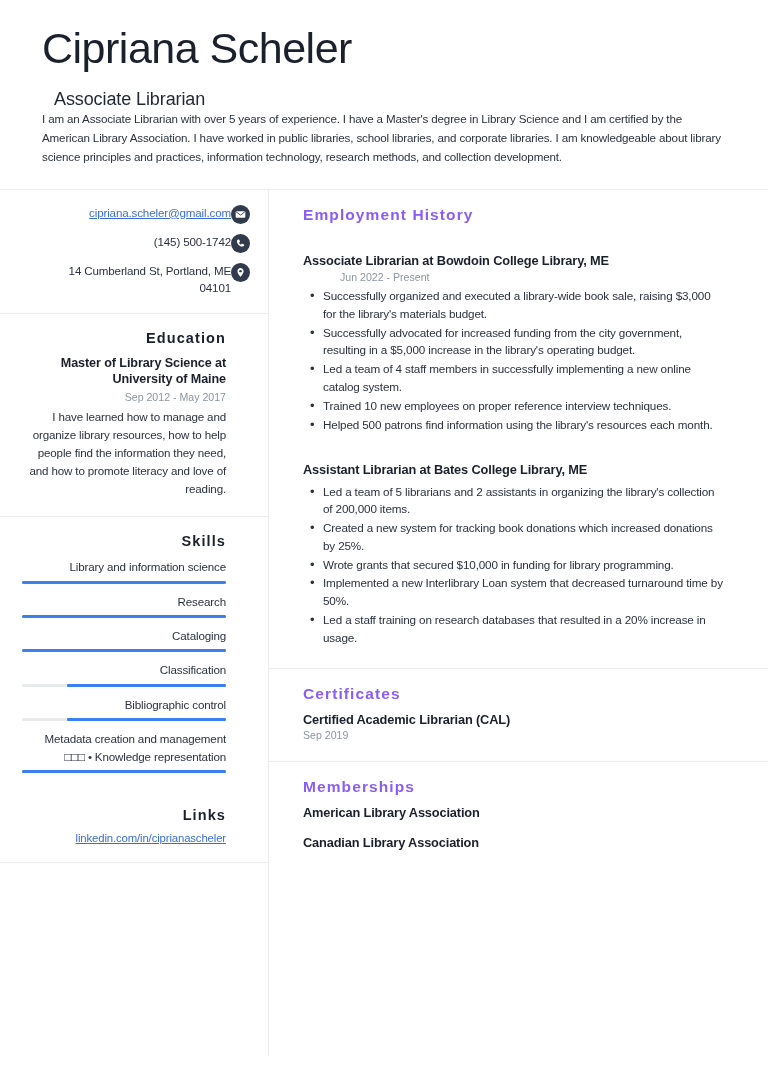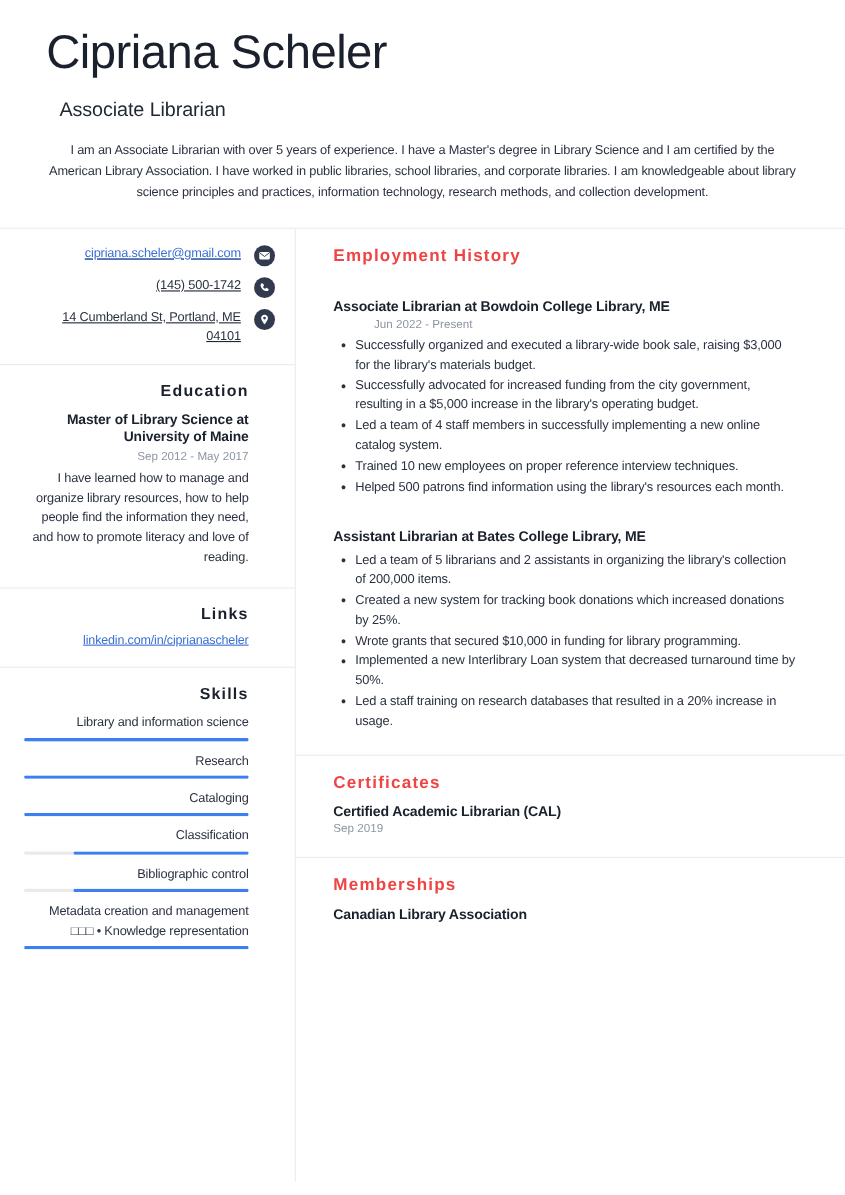--- a/index.html
+++ b/index.html
@@ -40,22 +40,21 @@
     color: #1f2733;
     margin-top: 16px;
     letter-spacing: -0.1px;
     margin-left: 12px;
   }
 
   .summary {
     font-size: 11.6px;
     line-height: 1.62;
     color: #2a3140;
-    margin-top: 18px;
-    text-align: center;
+    text-align: left;
     letter-spacing: -0.15px;
   }
 
   
   .body {
     display: flex;
     align-items: flex-start;
     height: 866px;
   }
 
@@ -90,23 +89,22 @@
   
   .contact-block {
     padding: 14px 18px 16px 22px;
     border-bottom: 1px solid #ececec;
   }
 
   .contact-row {
     display: flex;
     align-items: flex-start;
     justify-content: flex-end;
-    gap: 12px;
+    gap: 0;
     margin-bottom: 9px;
-    text-decoration: underline;
   }
   .contact-row:last-child { margin-bottom: 0; }
 
   .contact-text {
     font-size: 11.6px;
     line-height: 1.5;
     text-align: right;
     color: #2a3140;
     max-width: 186px;
     letter-spacing: -0.15px;
@@ -192,21 +190,21 @@
   .main-block {
     padding: 16px 42px 20px 34px;
     border-bottom: 1px solid #ececec;
   }
   .main-block.no-border { border-bottom: none; }
 
   .main-heading {
     font-size: 15.5px;
     font-weight: 700;
     letter-spacing: 1.1px;
-    color: #ef4444;
+    color: #8b5cf6;
     margin-bottom: 9px;
   }
 
   .entry { margin-bottom: 13px; }
   .entry:last-child { margin-bottom: 0; }
 
   .entry-title {
     font-size: 12.8px;
     font-weight: 700;
     color: #1a202c;
@@ -316,69 +314,69 @@
 
       <div class="side-block">
         <div class="side-heading">Education</div>
         <div>
           <div class="edu-degree">Master of Library Science at University of Maine</div>
           <div class="edu-dates">Sep 2012 - May 2017</div>
           <div class="edu-desc">I have learned how to manage and organize library resources, how to help people find the information they need, and how to promote literacy and love of reading.</div>
         </div>
       </div>
 
+      <div class="side-block no-border">
+        <div class="side-heading">Skills</div>
+
+        <div class="skill">
+          <div class="skill-label">Library and information science</div>
+          <div class="skill-bar">
+            <div class="skill-fill" style="width: 100%;"></div>
+          </div>
+        </div>
+
+        <div class="skill">
+          <div class="skill-label">Research</div>
+          <div class="skill-bar">
+            <div class="skill-fill" style="width: 100%;"></div>
+          </div>
+        </div>
+
+        <div class="skill">
+          <div class="skill-label">Cataloging</div>
+          <div class="skill-bar">
+            <div class="skill-fill" style="width: 100%;"></div>
+          </div>
+        </div>
+
+        <div class="skill">
+          <div class="skill-label">Classification</div>
+          <div class="skill-bar">
+            <div class="skill-fill" style="width: 78%;"></div>
+          </div>
+        </div>
+
+        <div class="skill">
+          <div class="skill-label">Bibliographic control</div>
+          <div class="skill-bar">
+            <div class="skill-fill" style="width: 78%;"></div>
+          </div>
+        </div>
+
+        <div class="skill">
+          <div class="skill-label">Metadata creation and management □□□ • Knowledge representation</div>
+          <div class="skill-bar">
+            <div class="skill-fill" style="width: 100%;"></div>
+          </div>
+        </div>
+      </div>
+
       <div class="side-block">
         <div class="side-heading">Links</div>
         <div class="link-item">linkedin.com/in/ciprianascheler</div>
-      </div>
-
-      <div class="side-block no-border">
-        <div class="side-heading">Skills</div>
-
-        <div class="skill">
-          <div class="skill-label">Library and information science</div>
-          <div class="skill-bar">
-            <div class="skill-fill" style="width: 100%;"></div>
-          </div>
-        </div>
-
-        <div class="skill">
-          <div class="skill-label">Research</div>
-          <div class="skill-bar">
-            <div class="skill-fill" style="width: 100%;"></div>
-          </div>
-        </div>
-
-        <div class="skill">
-          <div class="skill-label">Cataloging</div>
-          <div class="skill-bar">
-            <div class="skill-fill" style="width: 100%;"></div>
-          </div>
-        </div>
-
-        <div class="skill">
-          <div class="skill-label">Classification</div>
-          <div class="skill-bar">
-            <div class="skill-fill" style="width: 78%;"></div>
-          </div>
-        </div>
-
-        <div class="skill">
-          <div class="skill-label">Bibliographic control</div>
-          <div class="skill-bar">
-            <div class="skill-fill" style="width: 78%;"></div>
-          </div>
-        </div>
-
-        <div class="skill">
-          <div class="skill-label">Metadata creation and management □□□ • Knowledge representation</div>
-          <div class="skill-bar">
-            <div class="skill-fill" style="width: 100%;"></div>
-          </div>
-        </div>
       </div>
 
     </div>
 
     <div class="main">
 
       <div class="main-block">
         <div class="main-heading">Employment History</div>
 
         <div class="entry">
@@ -410,18 +408,19 @@
 
 
         <div class="cert">
           <div class="cert-name">Certified Academic Librarian (CAL)</div>
           <div class="cert-date">Sep 2019</div>
         </div>
       </div>
 
       <div class="main-block no-border">
         <div class="main-heading">Memberships</div>
+        <div class="member">American Library Association</div>
         <div class="member">Canadian Library Association</div>
       </div>
 
     </div>
   </div>
 </div>
 
 </body></html>

